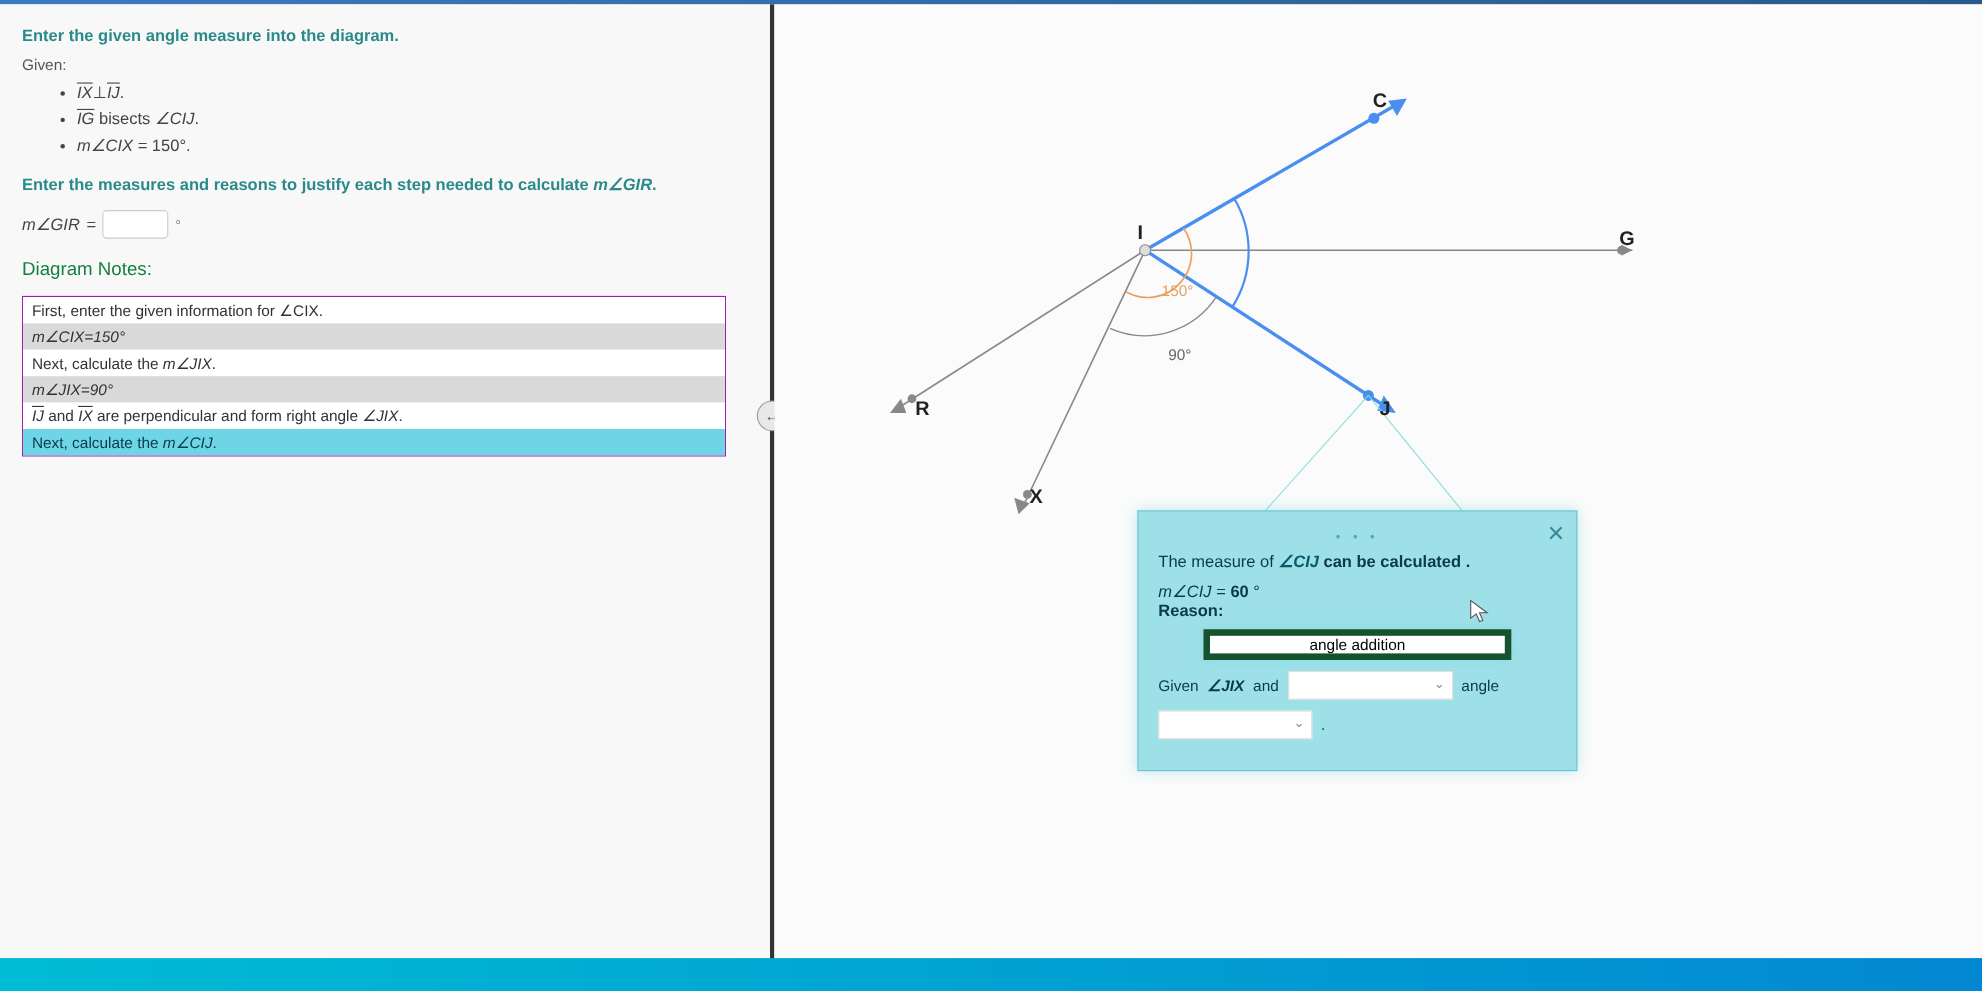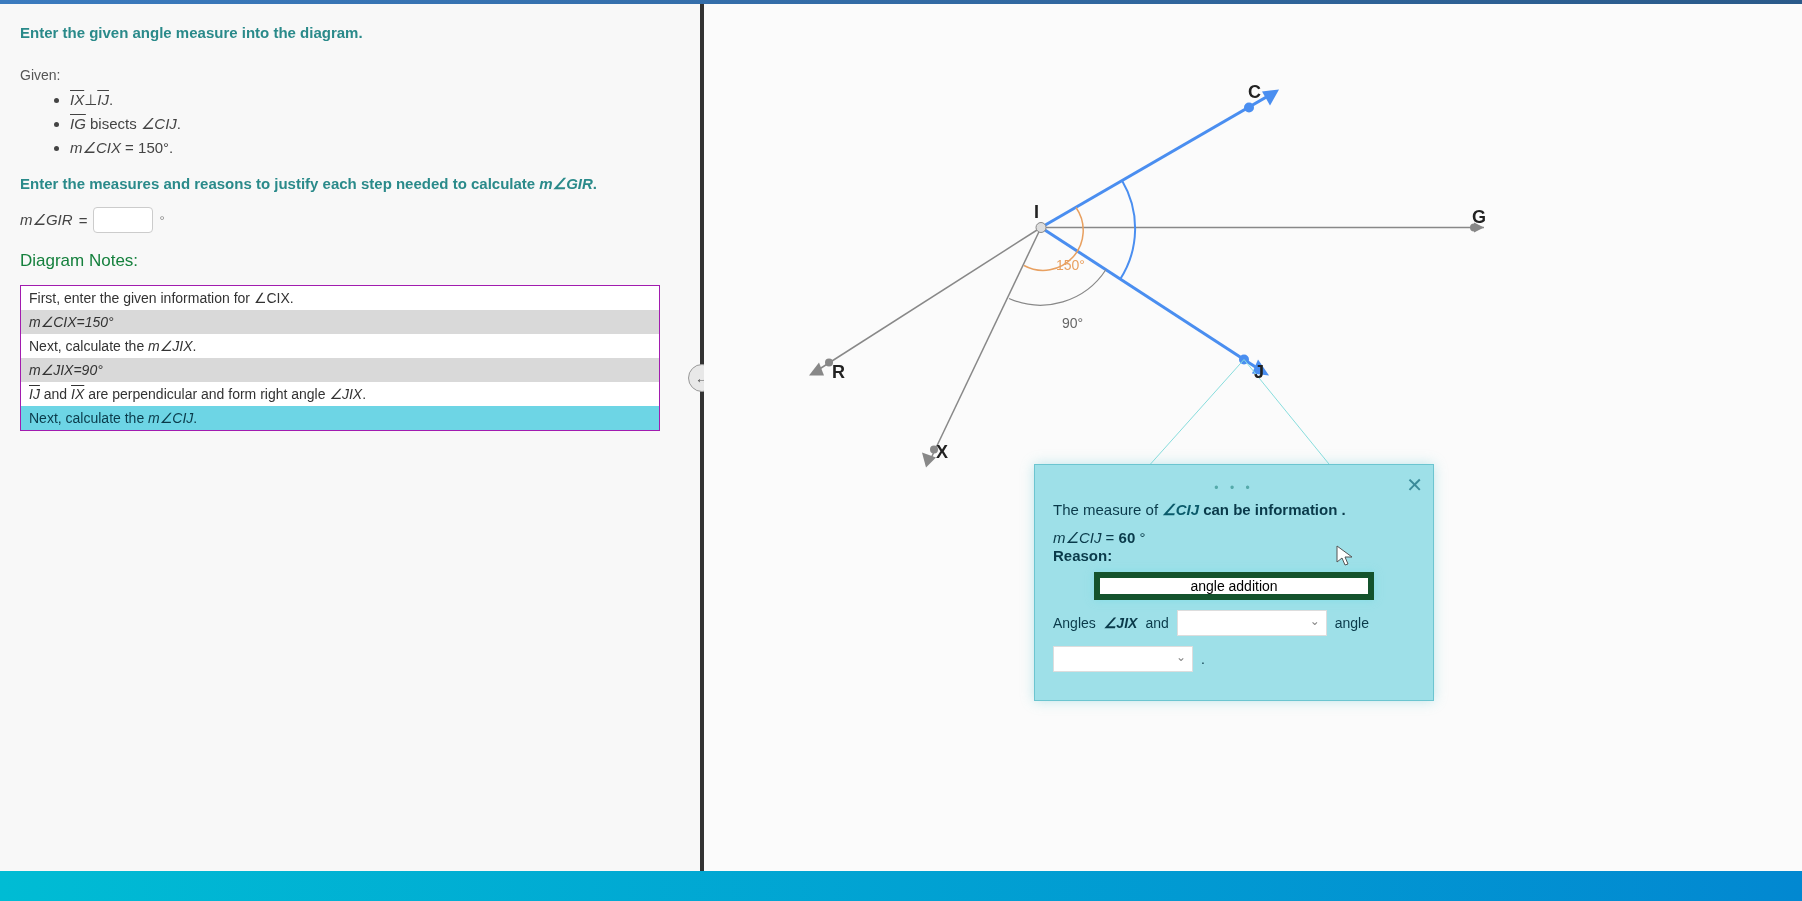--- a/index.html
+++ b/index.html
@@ -27,21 +27,21 @@
   .left-panel {
     width: 700px;
     padding: 20px 20px;
     background: #f8f8f8;
     position: relative;
   }
   .teal-heading {
     color: #2a8a8a;
     font-weight: bold;
     font-size: 15px;
-    margin-bottom: 26px;
+    margin-bottom: 10px;
   }
   .given-label {
     color: #555;
     font-size: 14px;
     margin: 6px 0 8px 0;
   }
   ul.givens {
     list-style: disc;
     padding-left: 50px;
     color: #333;
@@ -299,29 +299,29 @@
       <text x="128" y="360" font-size="18" font-weight="bold" fill="#222">R</text>
       <text x="232" y="440" font-size="18" font-weight="bold" fill="#222">X</text>
       <text x="352" y="252" font-size="14" fill="#e8a060">150°</text>
       <text x="358" y="310" font-size="14" fill="#666">90°</text>
     </svg>
 
     <div class="popup">
       <div class="dots">• • •</div>
       <div class="close">✕</div>
       <div class="line1">
-        <span>The measure of </span><span class="math-ital" style="color:#0a5a6a;font-weight:bold">∠CIJ</span><span style="font-weight:bold"> can be information .</span>
+        <span>The measure of </span><span class="math-ital" style="color:#0a5a6a;font-weight:bold">∠CIJ</span><span style="font-weight:bold"> can be calculated .</span>
       </div>
       <div class="line2">
         <span class="math-ital normal">m∠CIJ</span><span class="normal"> = </span><span>60</span><span class="normal"> °</span>
       </div>
       <div class="reason-label">Reason:</div>
       <input class="reason-input" type="text" value="angle addition" style="">
       <div class="angles-row">
-        <span>Angles </span>
+        <span>Given </span>
         <span class="math-ital" style="font-weight:bold">∠JIX</span>
         <span> and</span>
         <div class="sel small"></div>
         <span>angle</span>
       </div>
       <div class="angles-row">
         <div class="sel med"></div>
         <span>.</span>
       </div>
     </div>

